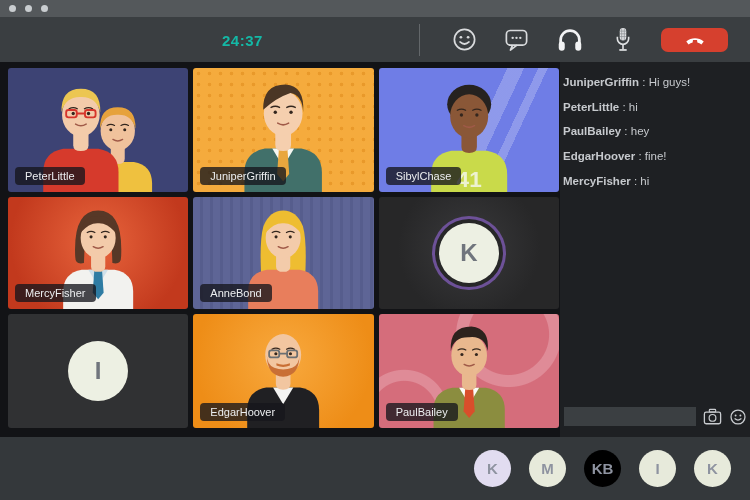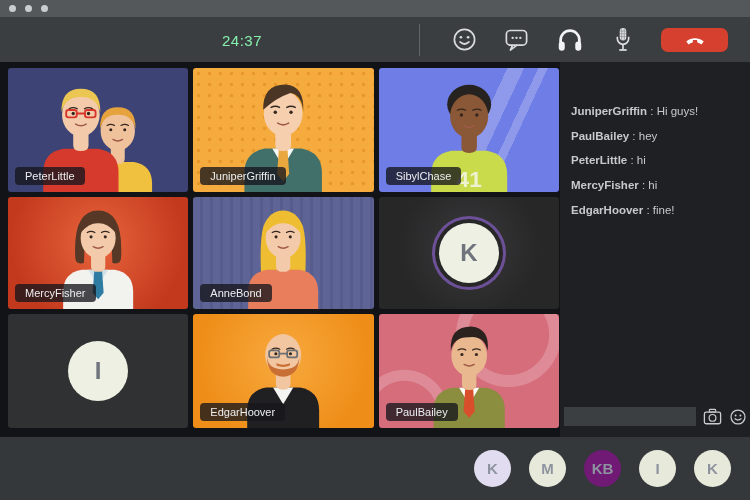--- a/index.html
+++ b/index.html
@@ -7,21 +7,21 @@
        background:#121316;font-family:"Liberation Sans","DejaVu Sans",sans-serif;}
 
   
   .titlebar{position:absolute;top:0;left:0;right:0;height:17px;background:#54585b;
             display:flex;align-items:center;padding-left:9px;gap:9px;}
   .dot{width:7px;height:7px;border-radius:50%;background:#c9cdd0;display:inline-block;}
 
   
   .toolbar{position:absolute;top:17px;left:0;right:0;height:45px;background:#3a3e41;}
   .timer{position:absolute;left:222px;top:50%;transform:translateY(-50%);
-         color:#86efac;font-size:15px;font-weight:normal;letter-spacing:.5px;}
+         color:#14b8a6;font-size:15px;font-weight:bold;letter-spacing:.5px;}
   .toolbar-right{position:absolute;right:22px;top:0;height:100%;
                  display:flex;align-items:center;gap:25px;}
   .tb-divider{width:1px;height:32px;background:#63676a;margin-right:6px;}
   .icon-btn{background:none;border:none;padding:0;cursor:pointer;display:flex;
             align-items:center;justify-content:center;}
   .hangup{width:67px;height:24px;border-radius:7px;background:#d6402e;border:none;
           display:flex;align-items:center;justify-content:center;cursor:pointer;}
 
   
   .video-grid{position:absolute;left:8px;top:68px;width:551px;
@@ -30,21 +30,21 @@
   .tile{position:relative;overflow:hidden;border-radius:3px;}
   .persons{position:absolute;left:0;bottom:0;width:100%;height:93%;}
   .tile-label{position:absolute;left:7px;bottom:7px;background:rgba(22,22,28,.78);
               color:#eceef0;font-size:11px;padding:3px 10px;border-radius:4px;}
   .tile-avatar{position:absolute;top:50%;left:50%;transform:translate(-50%,-50%);
                width:60px;height:60px;border-radius:50%;display:flex;align-items:center;
                justify-content:center;font-size:24px;font-weight:600;}
 
   
   .chat-panel{position:absolute;left:560px;top:62px;width:190px;height:375px;background:#1e2023;}
-  .chat-messages{padding:14px 8px 0 11px;margin-top:29px;}
+  .chat-messages{padding:14px 8px 0 3px;}
   .chat-msg{margin-bottom:12px;font-size:11.5px;color:#c6c9cd;line-height:1.1;}
   .c-author{font-weight:700;}
   .chat-input-row{position:absolute;bottom:11px;left:4px;right:3px;display:flex;
                   align-items:center;gap:6px;}
   .chat-input{width:120px;height:19px;background:#3b3f42;border:none;outline:none;
               color:#e4e6e8;font-size:11px;padding:0 6px;flex:0 0 auto;}
 
   
   .bottombar{position:absolute;left:0;right:0;bottom:0;height:63px;background:#34383b;
              display:flex;align-items:center;justify-content:flex-end;padding-right:19px;gap:18px;}
@@ -252,24 +252,24 @@
             <path d="M45.5 41 q4.5 2.8 9 0" stroke="#a05a48" stroke-width="1.3" fill="none" stroke-linecap="round"></path>
           </g>
         </svg>
         <div class="tile-label">PaulBailey</div>
       </div>
     </div>
 
   <div class="chat-panel">
     <div class="chat-messages">
         <div class="chat-msg"><span class="c-author">JuniperGriffin</span><span class="c-sep"> : </span><span class="c-text">Hi guys!</span></div>
+        <div class="chat-msg"><span class="c-author">PeterLittle</span><span class="c-sep"> : </span><span class="c-text">hi</span></div>
         <div class="chat-msg"><span class="c-author">PaulBailey</span><span class="c-sep"> : </span><span class="c-text">hey</span></div>
-        <div class="chat-msg"><span class="c-author">PeterLittle</span><span class="c-sep"> : </span><span class="c-text">hi</span></div>
+        <div class="chat-msg"><span class="c-author">EdgarHoover</span><span class="c-sep"> : </span><span class="c-text">fine!</span></div>
         <div class="chat-msg"><span class="c-author">MercyFisher</span><span class="c-sep"> : </span><span class="c-text">hi</span></div>
-        <div class="chat-msg"><span class="c-author">EdgarHoover</span><span class="c-sep"> : </span><span class="c-text">fine!</span></div>
       </div>
     <div class="chat-input-row">
       <input class="chat-input" placeholder="" style="">
       <button class="icon-btn">
         <svg width="21" height="19" viewBox="0 0 24 22">
           <rect x="2.6" y="6" width="18.8" height="13.4" rx="2" fill="none" stroke="#c9ccd0" stroke-width="1.5"></rect>
           <circle cx="12" cy="12.6" r="3.9" fill="none" stroke="#c9ccd0" stroke-width="1.4"></circle>
           <rect x="8.3" y="2.8" width="7.4" height="3" rx="1" fill="none" stroke="#c9ccd0" stroke-width="1.3"></rect>
         </svg>
       </button>
@@ -280,18 +280,18 @@
             <circle cx="15.2" cy="10" r="1.3" fill="#c9ccd0"></circle>
           <path d="M8 14.4 q4 3.4 8 0" stroke="#c9ccd0" stroke-width="1.7" fill="none" stroke-linecap="round"></path>
         </svg>
       </button>
     </div>
   </div>
 
   <div class="bottombar">
       <div class="bb-avatar" style="background: rgb(225, 220, 240); color: rgb(142, 147, 160);">K</div>
       <div class="bb-avatar" style="background: rgb(231, 234, 219); color: rgb(142, 147, 160);">M</div>
-      <div class="bb-avatar" style="background: #701a75; color: rgb(142, 147, 160);">KB</div>
+      <div class="bb-avatar" style="background: #000000; color: rgb(142, 147, 160);">KB</div>
       <div class="bb-avatar" style="background: rgb(231, 234, 219); color: rgb(142, 147, 160);">I</div>
       <div class="bb-avatar" style="background: rgb(231, 234, 219); color: rgb(142, 147, 160);">K</div>
     </div>
 
 </div>
 
 </body></html>

